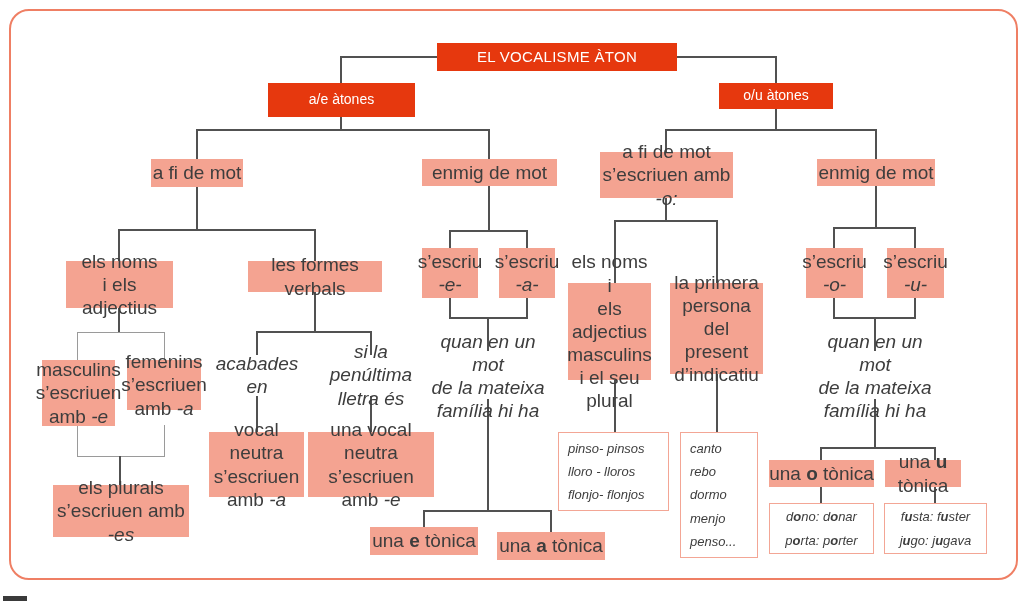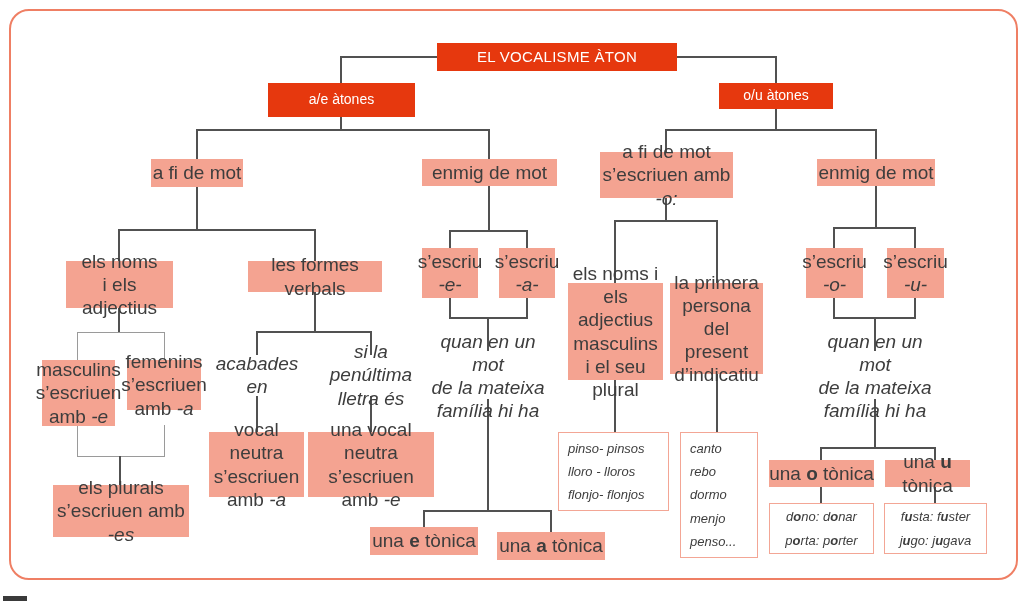--- a/index.html
+++ b/index.html
@@ -131,21 +131,21 @@
 
   <div class="node salmon" style="left:53px;top:485px;width:136px;height:52px"><span><span>els plurals</span><br><span>s’escriuen amb </span><span class="it">-es</span></span></div>
 
   <div class="node plain" style="left:428px;top:352px;width:120px;height:48px">quan en un mot
 de la mateixa
 família hi ha</div>
 
   <div class="node salmon" style="left:370px;top:527px;width:108px;height:28px"><span><span>una </span><span class="bd">e</span><span> tònica</span></span></div>
   <div class="node salmon" style="left:497px;top:532px;width:108px;height:28px"><span><span>una </span><span class="bd">a</span><span> tònica</span></span></div>
 
-  <div class="node salmon" style="left:568px;top:283px;width:95px;height:97px">els noms i
+  <div class="node salmon" style="left:568px;top:283px;width:83px;height:97px">els noms i
 els adjectius
 masculins
 i el seu
 plural</div>
   <div class="node salmon" style="left:670px;top:283px;width:93px;height:91px">la primera
 persona del
 present
 d’indicatiu</div>
 
   <div class="node example left it" style="left:558px;top:432px;width:111px;height:79px">pinso- pinsos
@@ -158,19 +158,19 @@
 penso...</div>
 
   <div class="node salmon" style="left:806px;top:248px;width:57px;height:50px"><span><span>s’escriu</span><br><span class="it">-o-</span></span></div>
   <div class="node salmon" style="left:887px;top:248px;width:57px;height:50px"><span><span>s’escriu</span><br><span class="it">-u-</span></span></div>
 
   <div class="node plain" style="left:815px;top:352px;width:120px;height:48px">quan en un mot
 de la mateixa
 família hi ha</div>
 
   <div class="node salmon" style="left:769px;top:460px;width:105px;height:27px"><span><span>una </span><span class="bd">o</span><span> tònica</span></span></div>
-  <div class="node salmon" style="left:885px;top:460px;width:85px;height:27px"><span><span>una </span><span class="bd">u</span><span> tònica</span></span></div>
+  <div class="node salmon" style="left:885px;top:460px;width:76px;height:27px"><span><span>una </span><span class="bd">u</span><span> tònica</span></span></div>
 
   <div class="node example it" style="left:769px;top:503px;width:105px;height:51px"><span><span>d</span><span class="bd">o</span><span>no: d</span><span class="bd">o</span><span>nar</span><br><span>p</span><span class="bd">o</span><span>rta: p</span><span class="bd">o</span><span>rter</span></span></div>
   <div class="node example it" style="left:884px;top:503px;width:103px;height:51px"><span><span>f</span><span class="bd">u</span><span>sta: f</span><span class="bd">u</span><span>ster</span><br><span>j</span><span class="bd">u</span><span>go: j</span><span class="bd">u</span><span>gava</span></span></div>
 
   <div class="artifact"></div>
 </div>
 
 </body></html>

